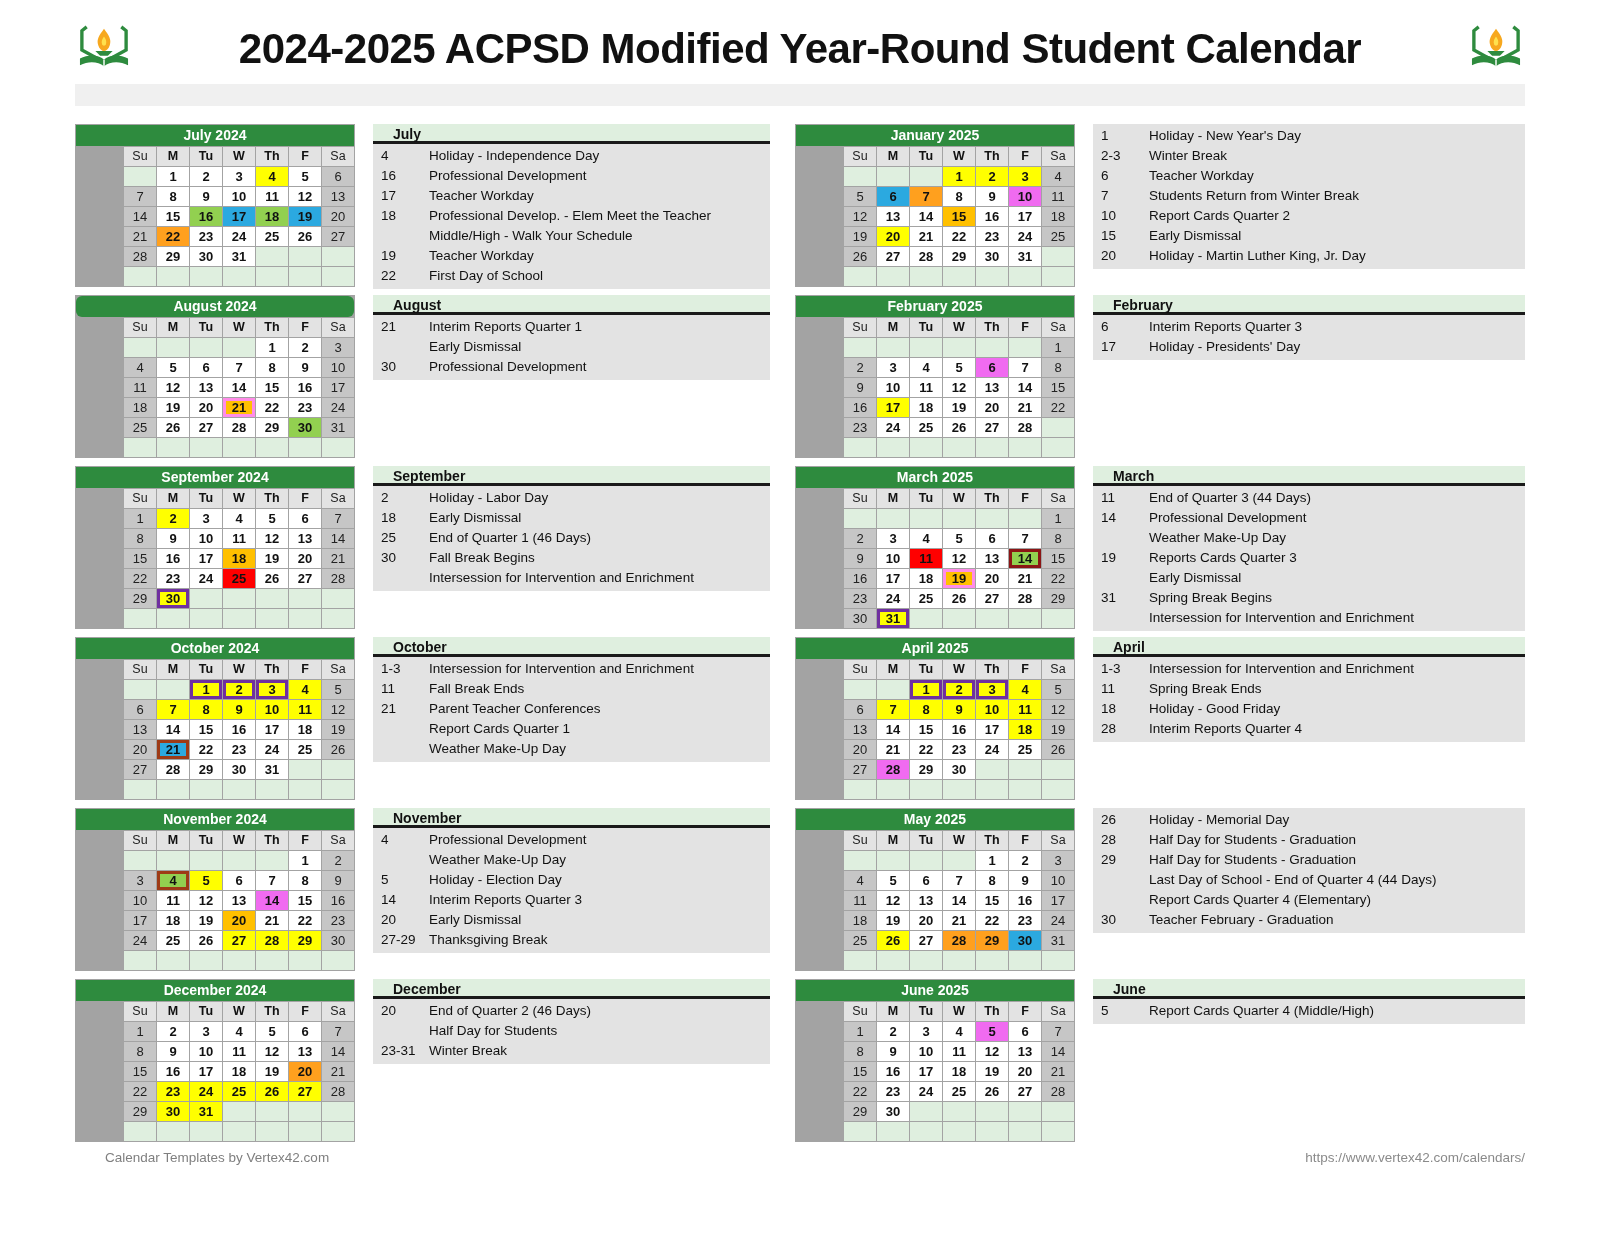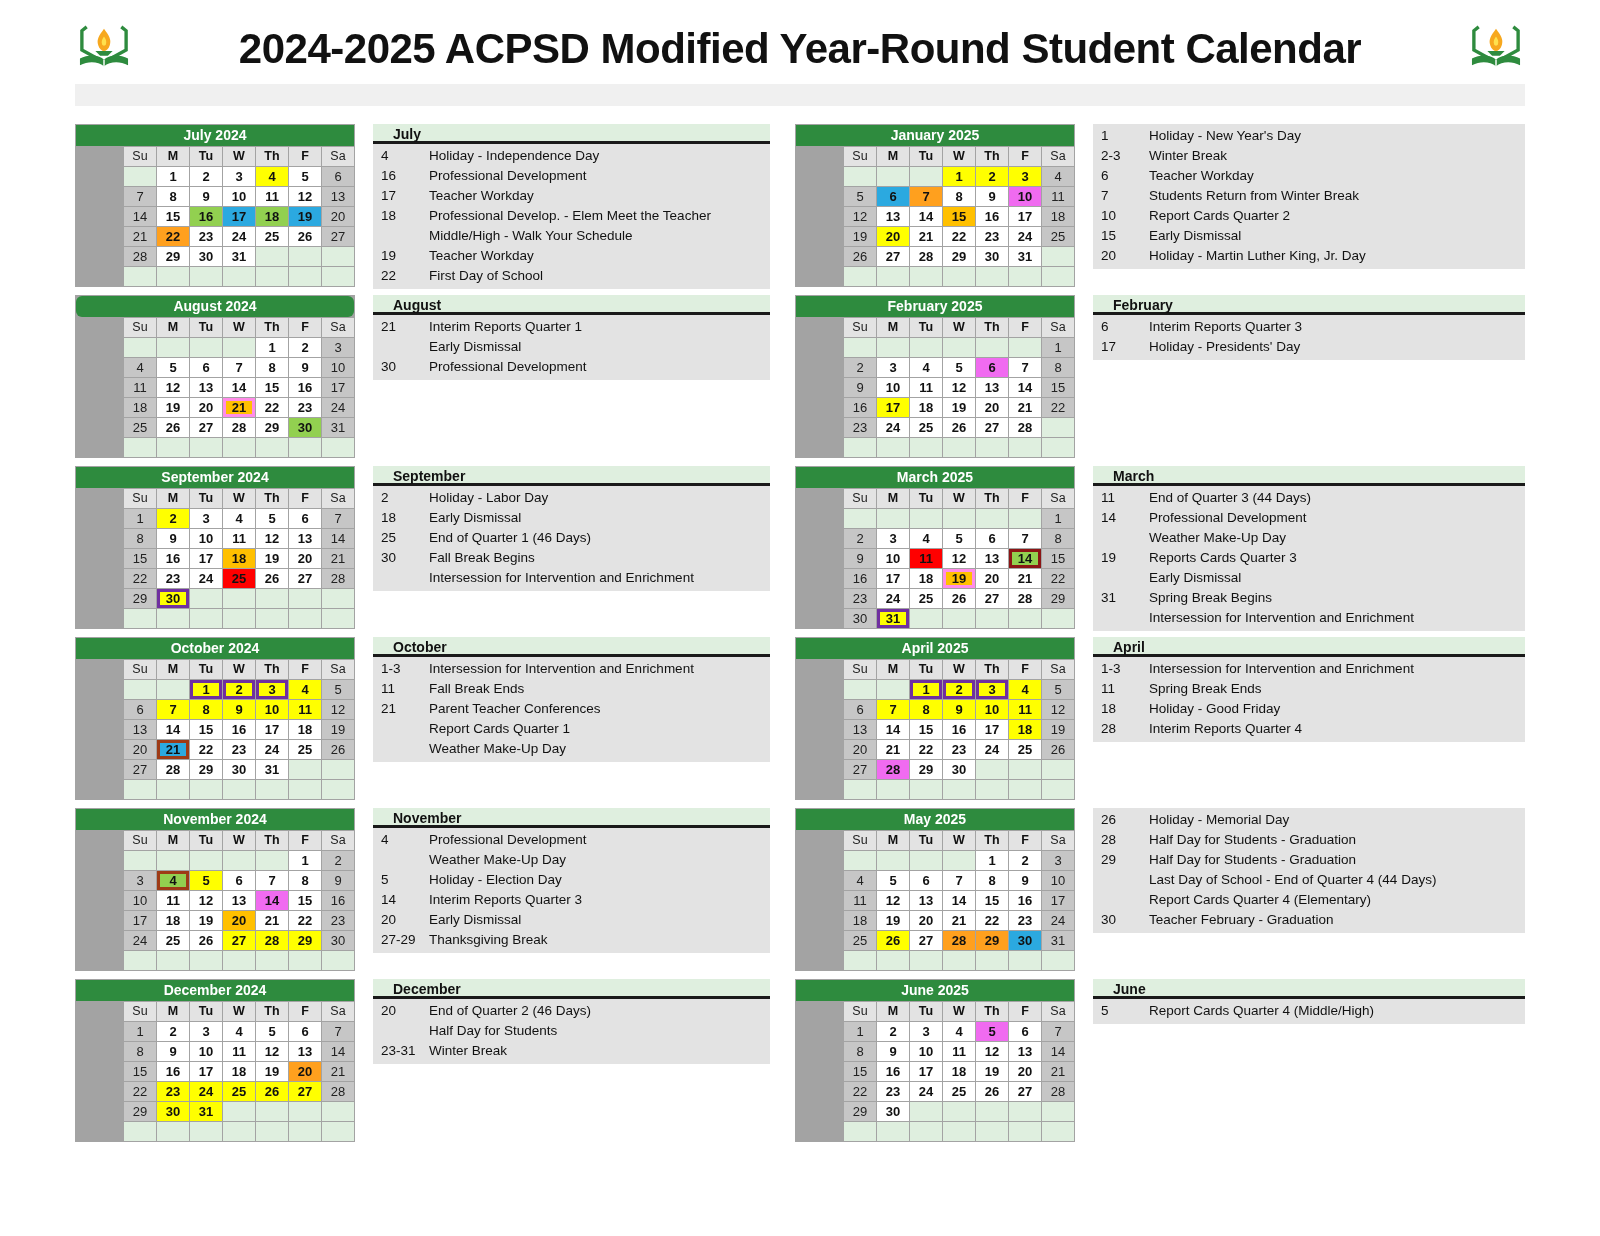--- a/index.html
+++ b/index.html
@@ -1071,14 +1071,18 @@
               <div class="event-row">
                 <div class="event-day">5</div>
                 <div class="event-text">Report Cards Quarter 4 (Middle/High)</div>
               </div>
             </div>
           </div>
         </div>
       </div>
   </div>
 
+  <div class="footer">
+    <span class="credit">Calendar Templates by Vertex42.com</span>
+    <a class="url" href="#">https://www.vertex42.com/calendars/</a>
+  </div>
 
 </div>
 
 </body></html>

